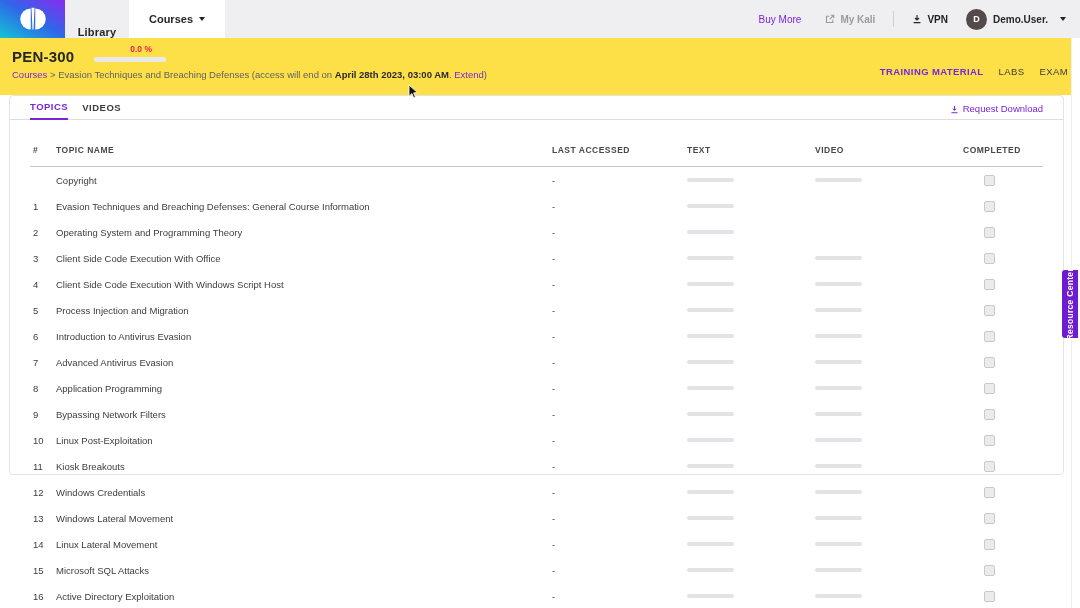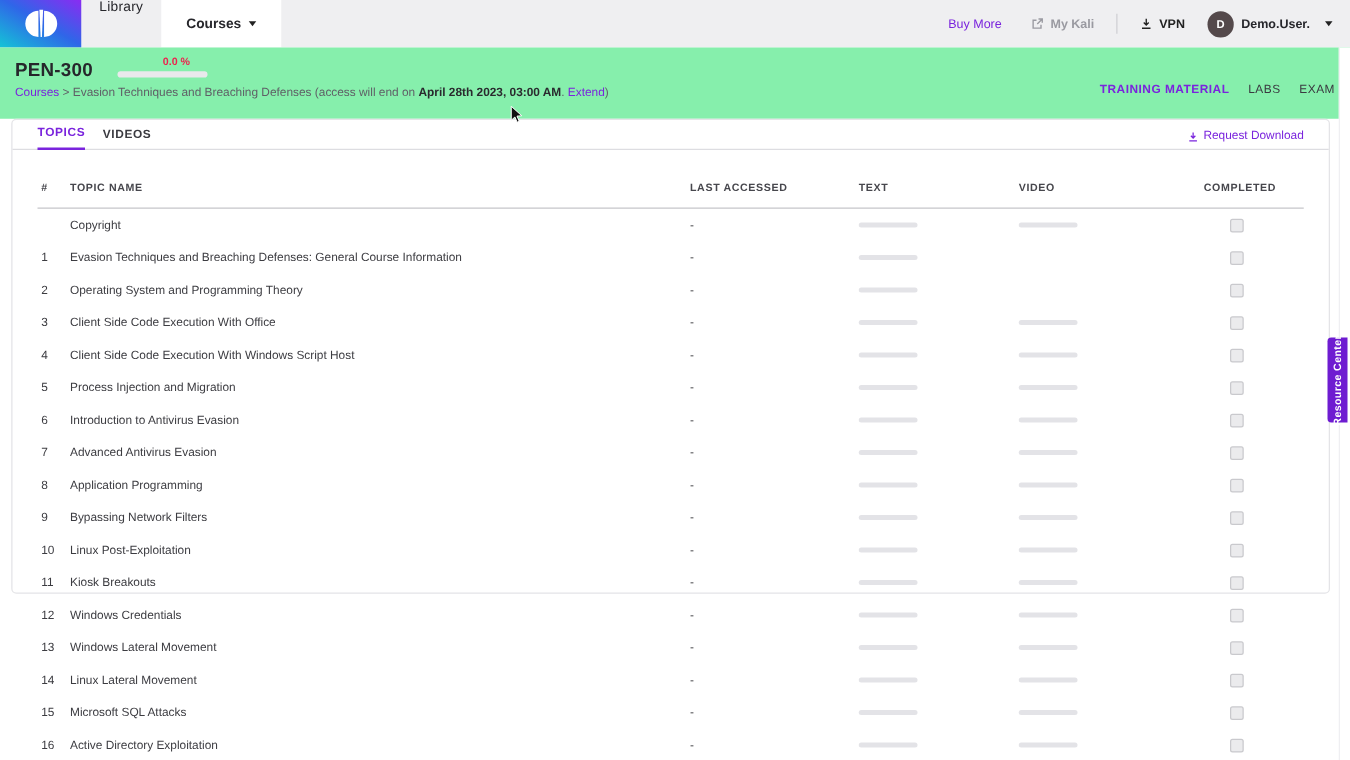--- a/index.html
+++ b/index.html
@@ -9,38 +9,38 @@
     --accent:#7a24dd; --tab-purple:#6e1cd1; --red:#ee204d; --header-bg:#efeff1;
     --muted:#9a9aa1; --gray-text:#5f5f66; --bar:#e3e3e7; --border:#e4e4e7;
   }
   .page{ position:relative; width:1080px; height:608px; }
 
   
   .topbar{ position:absolute; top:0; left:0; right:0; height:38px; background:var(--header-bg);
     display:flex; align-items:stretch; }
   .logo{ width:65px; height:38px; background:linear-gradient(to top right,#14c4d6 0%,#2f66e8 52%,#8a2bf2 100%);
     display:flex; align-items:center; justify-content:center; flex:0 0 auto; cursor:pointer; }
-  .nav-item{ width:64px; display:flex; align-items:flex-start; justify-content:center;
-    font-size:11px; font-weight:400; letter-spacing:.2px; cursor:pointer; }
+  .nav-item{ width:64px; display:flex; align-items:flex-end; justify-content:center;
+    font-size:11px; font-weight:700; letter-spacing:.2px; cursor:pointer; }
   .nav-tab{ width:96px; background:#fff; display:flex; align-items:center; justify-content:center;
     font-size:11px; font-weight:700; cursor:pointer; }
   .caret{ width:0; height:0; border-left:3.5px solid transparent; border-right:3.5px solid transparent;
     border-top:4px solid #222; margin-left:6px; display:inline-block; }
   .top-actions{ margin-left:auto; display:flex; align-items:center; gap:18px; padding-right:14px; }
   .buy-more{ color:var(--accent); font-size:10px; font-weight:500; cursor:pointer; margin-right:6px;}
   .mykali{ color:var(--muted); font-size:10px; font-weight:700; display:flex; align-items:center; gap:5px; cursor:pointer;}
   .vdiv{ width:1px; height:16px; background:#cfcfd4; }
   .vpn{ color:#222; font-size:10px; font-weight:700; display:flex; align-items:center; gap:5px; cursor:pointer;}
   .userbox{ display:flex; align-items:center; gap:6px; cursor:pointer; }
   .avatar{ width:21px; height:21px; border-radius:50%; background:#54494b; color:#fff; font-size:9px;
     display:flex; align-items:center; justify-content:center; font-weight:700; }
   .username{ font-size:10px; font-weight:700; }
 
   
-  .course-head{ position:absolute; top:38px; left:0; right:0; height:57px; background:#86efac; padding:10px 12px 0; }
+  .course-head{ position:absolute; top:38px; left:0; right:0; height:57px; background:#fde047; padding:10px 12px 0; }
   .title-row{ display:flex; align-items:flex-end; }
   .course-code{ font-size:15px; font-weight:700; letter-spacing:.2px; }
   .course-progress{ position:relative; width:72px; height:16px; margin-left:20px; margin-bottom:1px; }
   .progress-label{ position:absolute; top:-4px; left:36px; font-size:8.5px; font-weight:700; color:var(--red); white-space:nowrap;}
   .progress-track{ position:absolute; bottom:2px; left:0; width:72px; height:5px; background:#e9e9ec; border-radius:3px; }
   .crumbs{ margin-top:4px; font-size:9.5px; color:var(--gray-text); }
   .crumbs .lnk{ color:var(--accent); cursor:pointer; }
   .crumbs b{ color:#2a2a2e; }
   .material-links{ position:absolute; right:12px; top:28px; display:flex; gap:15px; align-items:center; }
   .material-links .ml{ font-size:9.5px; letter-spacing:.4px; font-weight:500; color:#3a3a40; cursor:pointer;}

